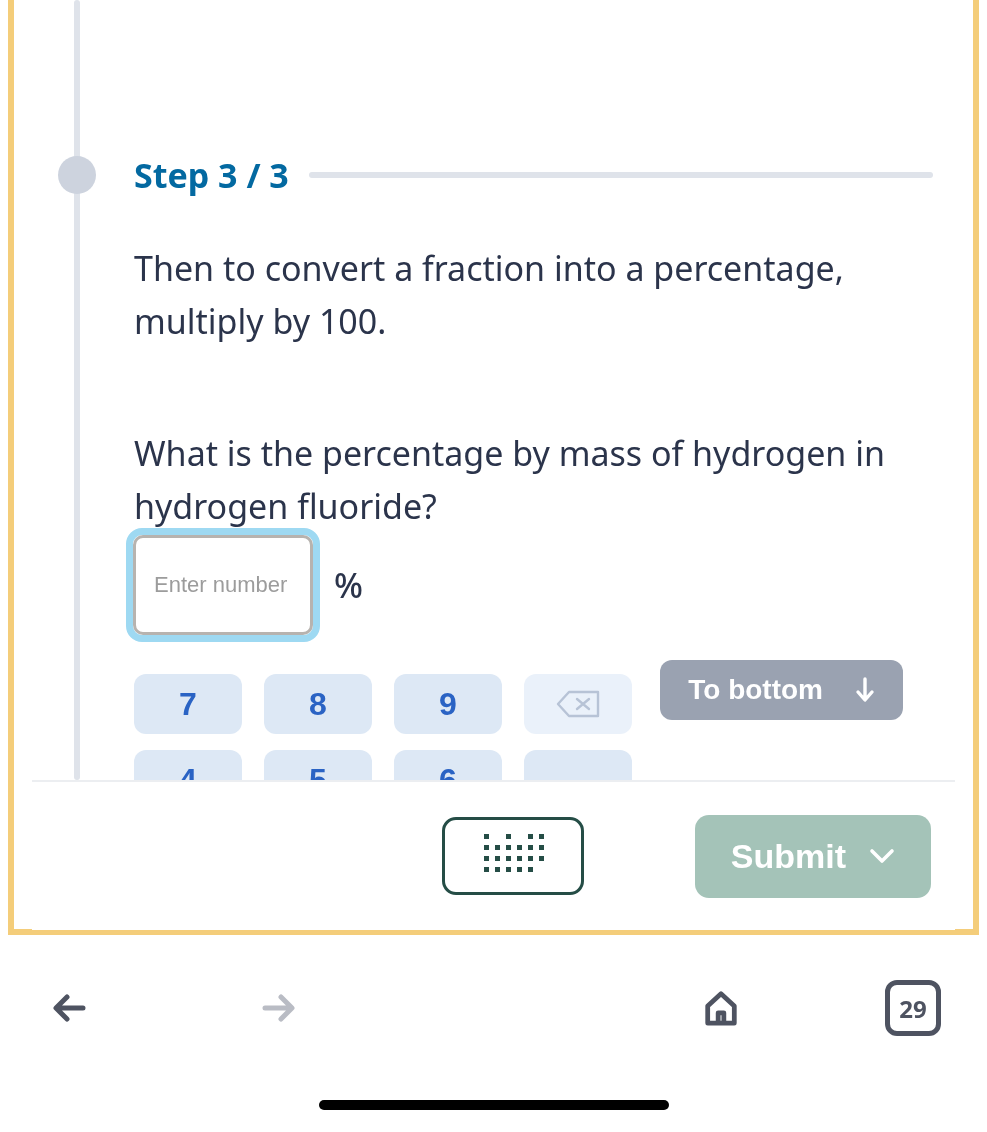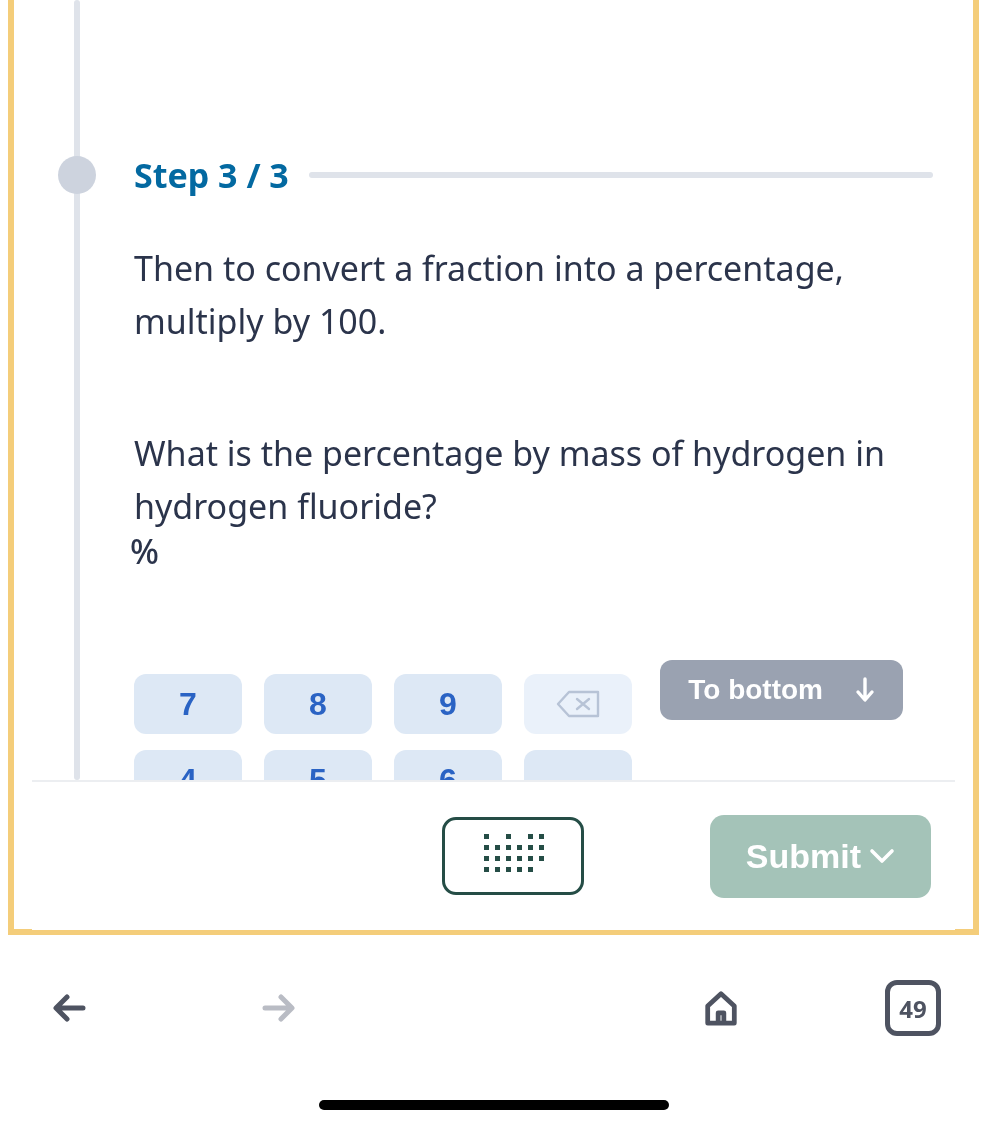--- a/index.html
+++ b/index.html
@@ -169,21 +169,21 @@
   }
   .kbd-toggle svg { width: 70px; height: 44px; }
   .submit-btn {
     height: 83px;
     background: #a4c3b8;
     color: #fff;
     font-size: 34px;
     font-weight: 700;
     padding: 0 36px;
     border-radius: 14px;
-    display: flex; align-items: center; gap: 8px;
+    display: flex; align-items: center; gap: 23px;
     border: none;
     cursor: pointer;
   }
   .submit-btn svg { width: 26px; height: 20px; stroke: #fff; }
   .browser-bar {
     position: absolute;
     left: 0; right: 0;
     top: 960px;
     height: 96px;
     display: flex;
@@ -228,20 +228,23 @@
 
   <div class="step-header">
     <div class="step-label">Step 3 / 3</div>
     <div class="step-rule"></div>
   </div>
 
   <div class="body-text para1">Then to convert a fraction into a percentage, multiply by 100.</div>
   <div class="body-text para2">What is the percentage by mass of hydrogen in hydrogen fluoride?</div>
 
   <div class="input-row">
+    <div class="focus-ring">
+      <input class="answer-input" placeholder="Enter number" style="">
+    </div>
     <div class="unit-label">%</div>
   </div>
 
   <div class="keypad">
     <button class="key">7</button>
     <button class="key">8</button>
     <button class="key">9</button>
     <button class="key key-back">
       <svg viewBox="0 0 44 28">
         <path d="M13 2 L42 2 L42 26 L13 26 L2 14 Z" fill="none" stroke="#b7c3d6" stroke-width="2.4" stroke-linejoin="round"></path>
@@ -310,17 +313,17 @@
     </svg>
   </button>
   <div class="nav-spacer"></div>
   <button class="nav-btn" style="margin-right:140px">
     <svg viewBox="0 0 40 40" fill="none">
       <path d="M6 18 L20 5 L34 18 V36 H6 Z" stroke="#4e5361" stroke-width="5" stroke-linejoin="round" fill="none"></path>
       <path d="M17 36 V25 H23 V36" stroke="#4e5361" stroke-width="5" stroke-linejoin="round" fill="none"></path>
     </svg>
   </button>
   <div class="tabs-badge">
-    <span>49</span>
+    <span>29</span>
   </div>
 </div>
 
 <div class="home-indicator"></div>
 
 </body></html>

